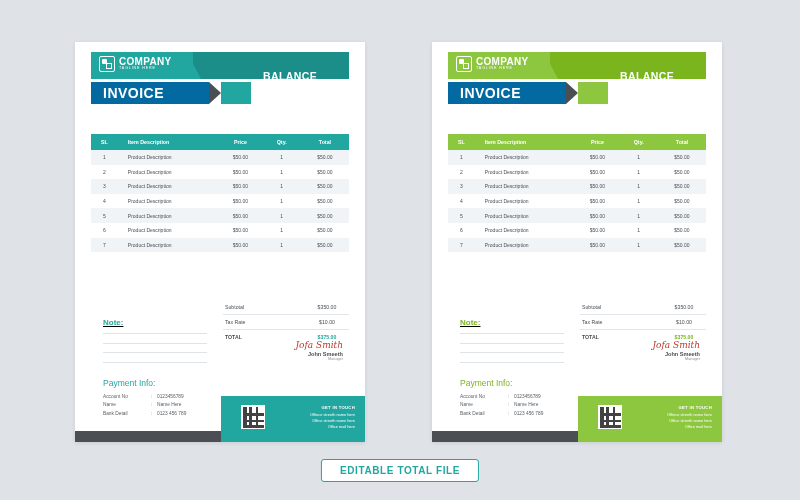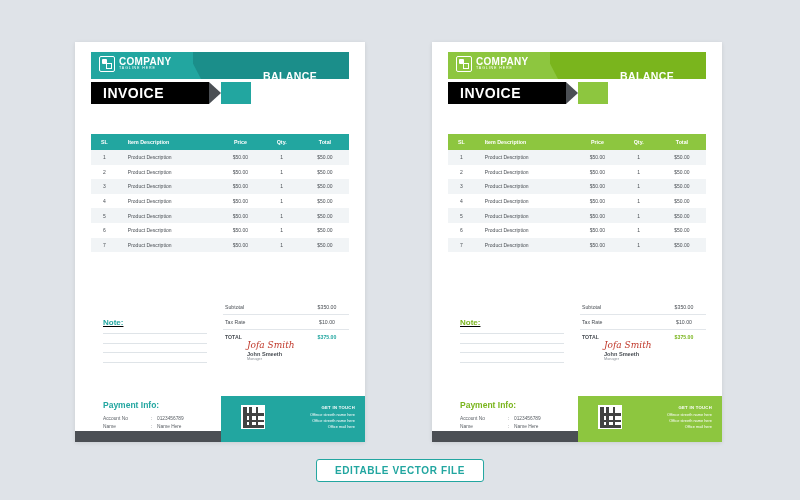--- a/index.html
+++ b/index.html
@@ -48,21 +48,21 @@
     content:"";position:absolute;right:2px;bottom:2px;width:4px;height:4px;
     border:1px solid #fff;
   }
   .logo-txt{line-height:1.05;}
   .logo-name{font-size:10px;font-weight:bold;letter-spacing:.3px;}
   .logo-sub{font-size:3.6px;letter-spacing:.9px;}
 
   
   .inv-bar{
     position:absolute;left:16px;top:40px;width:118px;height:22px;
-    background:#000000;
+    background:#0369a1;
   }
   .inv-bar span{
     position:absolute;left:12px;top:3px;color:#fff;font-size:14px;font-weight:bold;
     letter-spacing:.5px;
   }
   .inv-arrow{
     position:absolute;left:134px;top:40px;width:0;height:0;
     border-top:11px solid transparent;border-bottom:11px solid transparent;
   }
   .inv-accent{
@@ -113,32 +113,32 @@
 
   
   .note{
     position:absolute;left:28px;top:276px;width:104px;text-decoration:underline;
   }
   .note-title{font-size:8px;font-weight:bold;margin-bottom:6px;}
   .note-line{height:.7px;background:#dfe4e8;margin-bottom:9px;}
 
   
   .sign{
-    position:absolute;left:172px;top:298px;width:96px;text-align:left;color:#4a4f55;
+    position:absolute;left:172px;top:298px;width:96px;text-align:right;color:#4a4f55;
   }
   .sign-script{
     font-family:"DejaVu Serif", serif;font-style:italic;font-size:9px;color:#c0392b;
     margin-bottom:1px;
   }
   .sign-name{font-size:5.6px;font-weight:bold;}
   .sign-role{font-size:3.8px;color:#8a9097;}
 
   
   .pay{position:absolute;left:28px;top:336px;width:130px;}
-  .pay-title{font-size:8.5px;font-weight:bold;margin-bottom:5px;margin-top:22px;}
+  .pay-title{font-size:8.5px;font-weight:normal;margin-bottom:5px;}
   .pay-row{display:flex;font-size:4.8px;color:#5b6066;line-height:8.4px;}
   .pay-row .k{width:48px;}
   .pay-row .sep{width:6px;}
   .pay-row .v{flex:1;}
 
   
   .terms{position:absolute;left:28px;top:390px;width:150px;}
   .terms-title{font-size:7.6px;font-weight:bold;margin-bottom:4px;}
 
   
@@ -515,14 +515,14 @@
         </div>
       <div class="touch">
         <div class="touch-t">GET IN TOUCH</div>
         <div class="touch-l">Offince streeth name here</div>
         <div class="touch-l">Office streeth name here</div>
         <div class="touch-l">Office mail here</div>
       </div>
     </div>
   </div>
 
-  <div class="badge">EDITABLE VECTOR  FILE</div>
+  <div class="badge">EDITABLE TOTAL  FILE</div>
 </div>
 
 </body></html>

